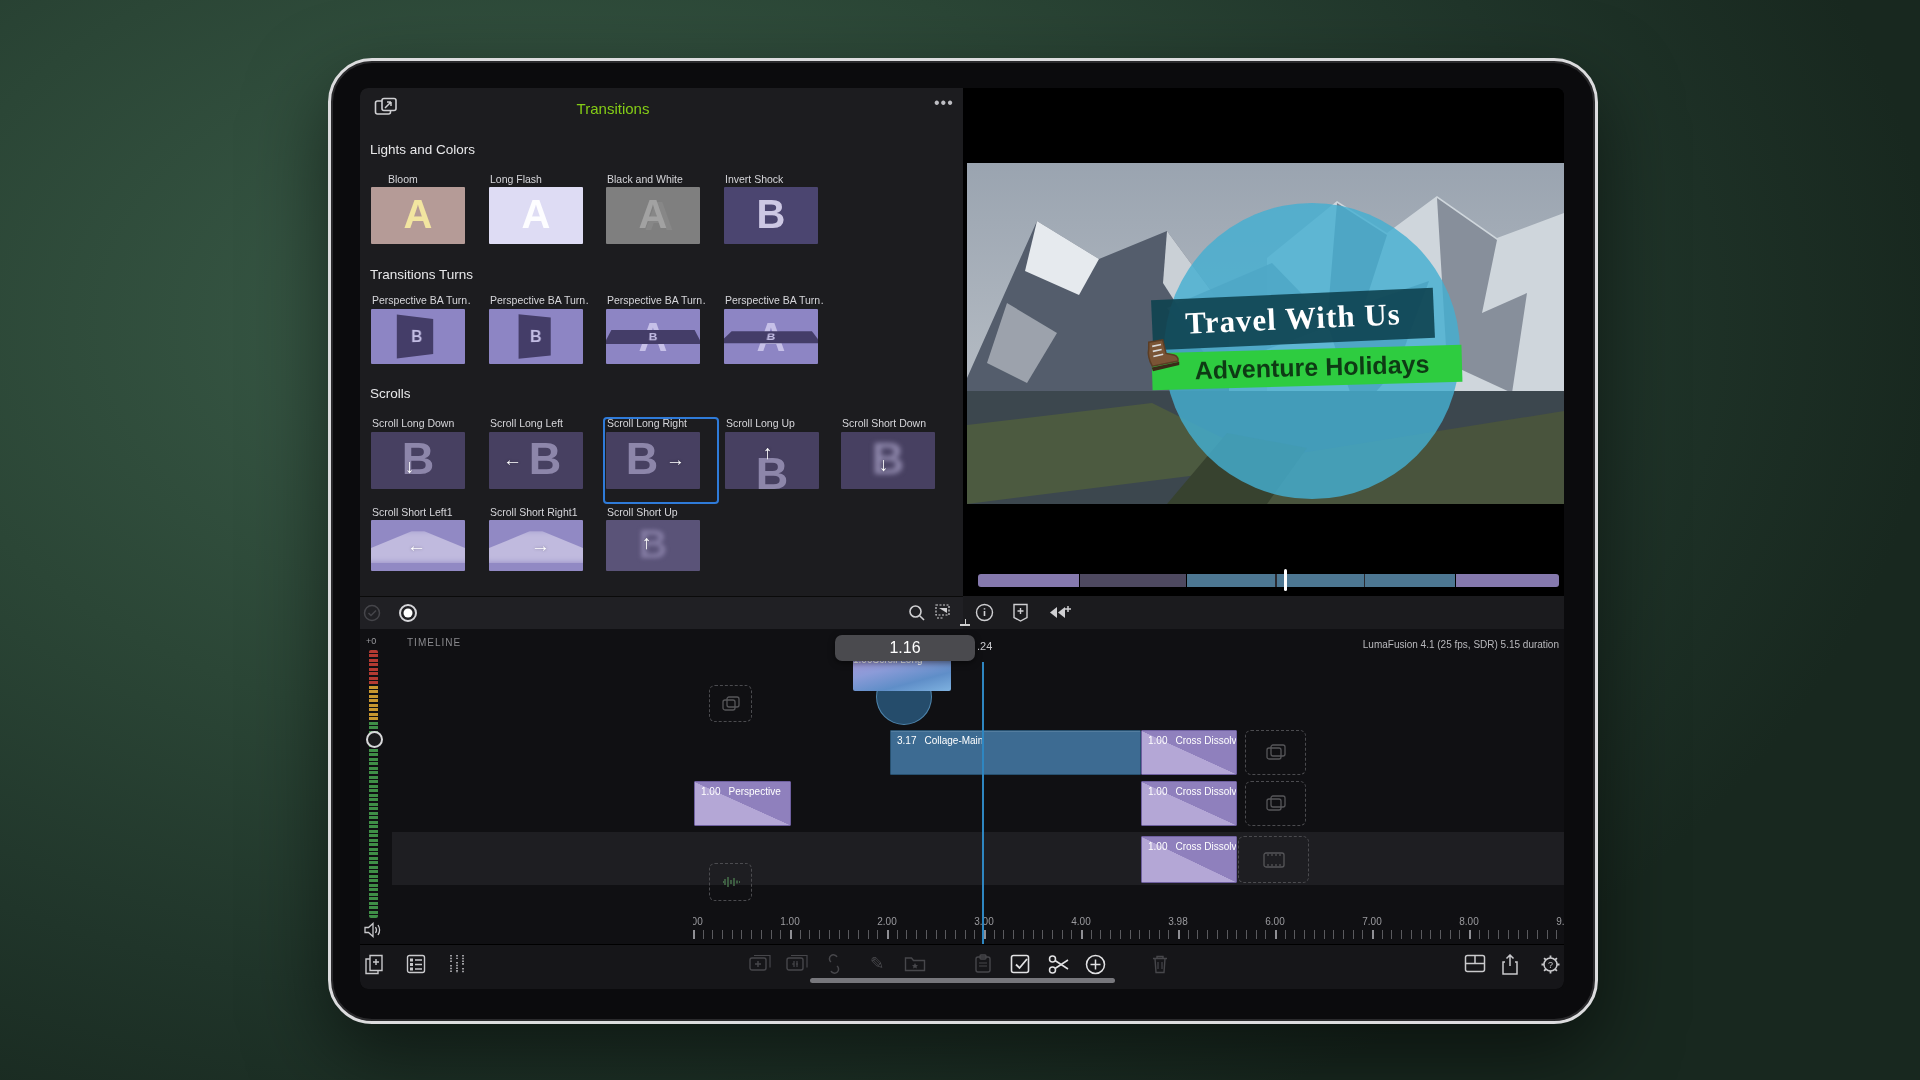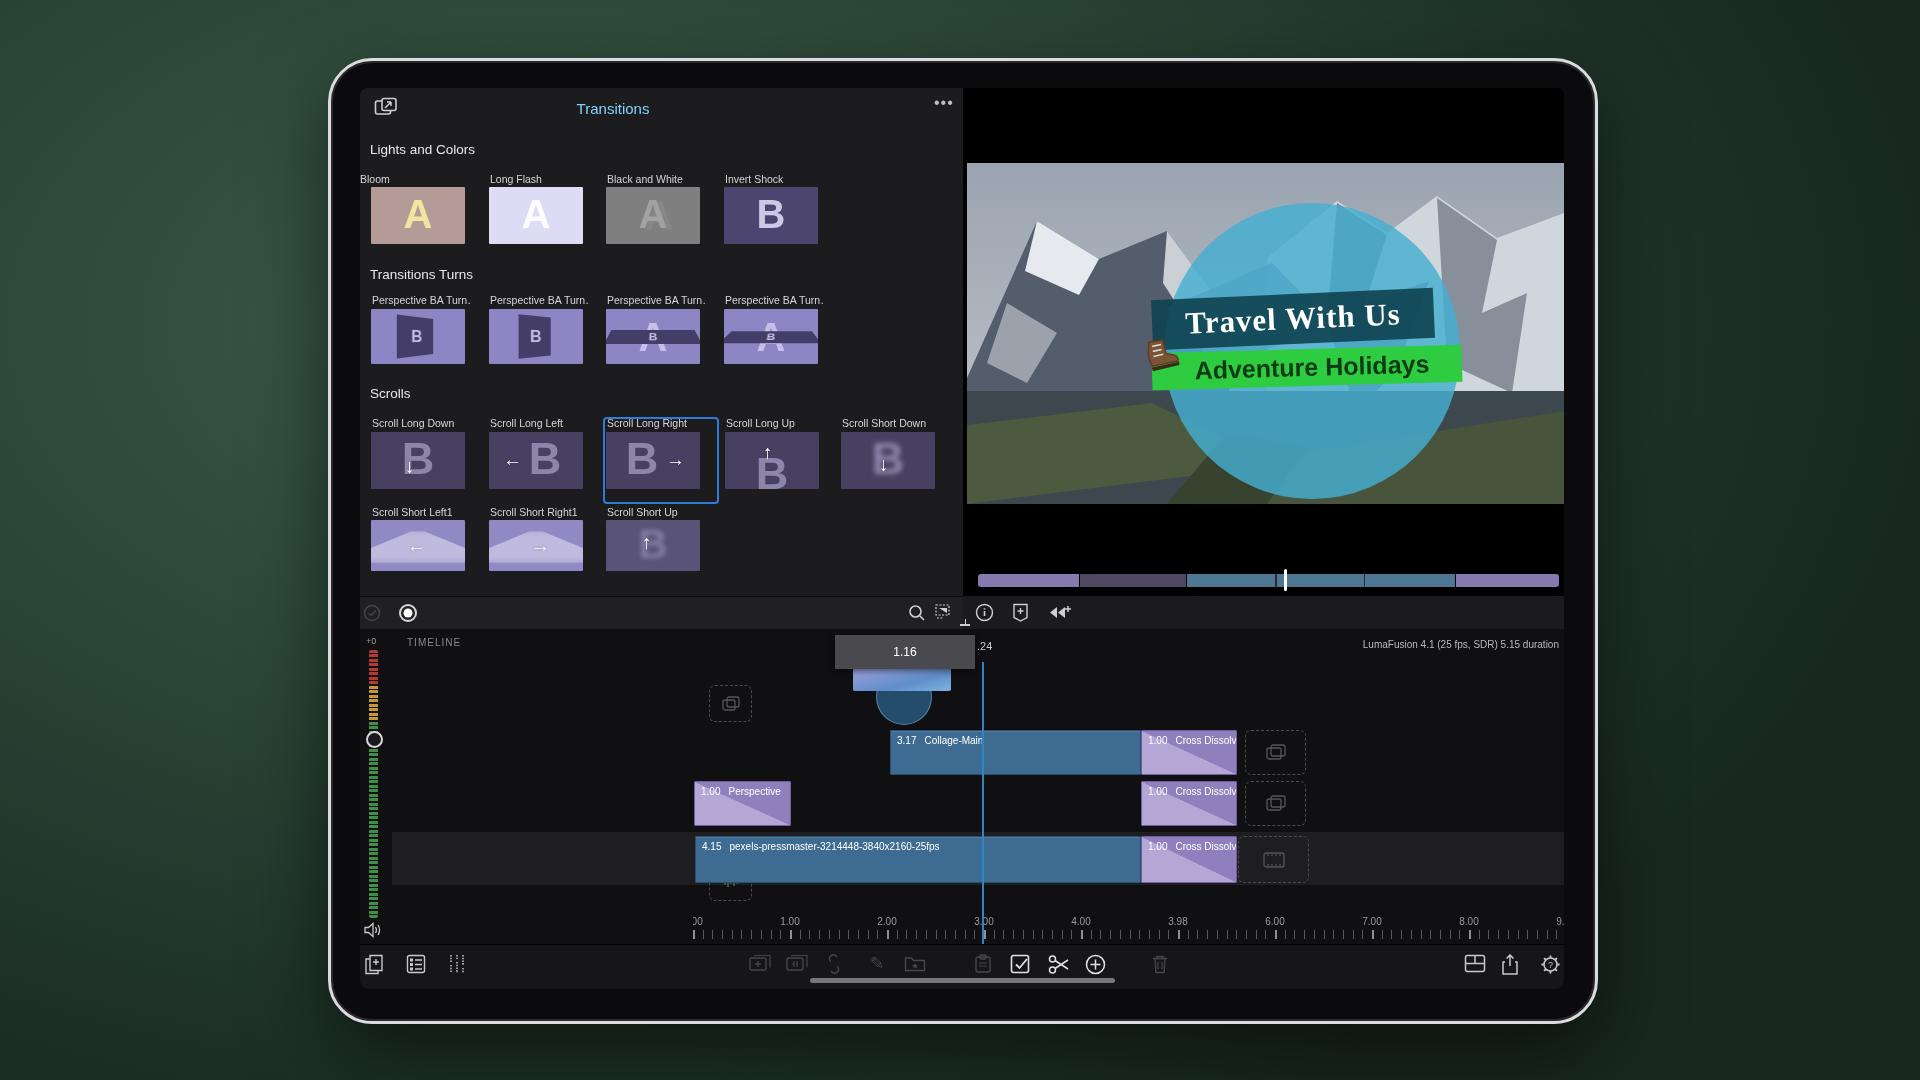--- a/index.html
+++ b/index.html
@@ -12,21 +12,21 @@
   .screen{left:29px;top:27px;width:1204px;height:901px;background:#000;border-radius:8px;overflow:hidden;}
   
   .statusdots{left:586px;top:2px;width:40px;color:#5c5c60;font-size:13px;letter-spacing:2px;}
   .statustxt{color:#e6e6e8;font-size:10.5px;}
   .batt{left:1174px;top:7px;width:21px;height:10px;border:1px solid #cfcfd2;border-radius:3px;}
   .batt i{position:absolute;left:1px;top:1px;bottom:1px;width:16px;background:#fff;border-radius:1.5px;}
   .batt b{position:absolute;right:-4px;top:2.5px;width:2px;height:4px;background:#cfcfd2;border-radius:1px;}
   .wifi{left:1128px;top:5px;}
   
   .panel{left:0;top:0;width:603px;height:541px;background:#1c1c1f;}
-  .panel-title{left:0;top:12px;width:506px;text-align:center;color:#7dd3fc;font-size:15px;}
+  .panel-title{left:0;top:12px;width:506px;text-align:center;color:#84cc16;font-size:15px;}
   .swap-ic{left:14px;top:9px;}
   .more-ic{left:574px;top:6px;color:#bdbdc2;font-size:16px;letter-spacing:1px;}
   .section{color:#e8e8ea;font-size:13.5px;left:10px;}
   .tlabel{position:absolute;width:100px;color:#d6d6da;font-size:10.5px;white-space:nowrap;overflow:hidden;}
   .tile{position:absolute;width:94px;overflow:hidden;border-radius:1px;}
   .tile .big{position:absolute;left:0;right:0;top:50%;transform:translateY(-53%);text-align:center;
     font-weight:bold;font-size:40px;font-family:"Liberation Sans",sans-serif;}
   .tile .arrow{position:absolute;color:#fff;font-size:19px;font-weight:bold;text-shadow:0 0 3px rgba(0,0,0,.35);}
   .t-bloom{background:#b59b97}.t-bloom .big{color:#f2e5a0}
   .t-flash{background:#dedcf4}.t-flash .big{color:#fdfdff}
@@ -60,22 +60,22 @@
   .scrub-ph{left:924px;top:481px;width:3px;height:22px;background:#fff;border-radius:1.5px;}
   
   .transport{left:603px;top:507px;width:601px;height:34px;background:#1b1b1e;border-top:1px solid #000;}
   .ticon{position:absolute;top:7px;width:24px;height:20px;color:#cfcfd2;text-align:center;}
   .uglyph{font-size:17px;line-height:20px;}
   
   .timeline{left:0;top:541px;width:1204px;height:315px;background:#101013;}
   .tl-label{left:47px;top:8px;color:#8a8a8e;font-size:10px;letter-spacing:1px;}
   .timecode{left:617px;top:11px;color:#c8c8cc;font-size:11px;}
   .proj-info{right:5px;top:10px;color:#b9b9bd;font-size:10px;}
-  .tooltip{left:475px;top:6px;width:140px;height:34px;background:#4a4a4e;border-radius:1px;box-shadow:0 2px 6px rgba(0,0,0,.5);
-    display:flex;align-items:center;justify-content:center;color:#fff;font-size:12px;z-index:40;}
+  .tooltip{left:475px;top:6px;width:140px;height:26px;background:#4a4a4e;border-radius:7px;box-shadow:0 2px 6px rgba(0,0,0,.5);
+    display:flex;align-items:center;justify-content:center;color:#fff;font-size:16px;z-index:40;}
   .maintrack-bg{left:32px;top:203px;width:1172px;height:53px;background:#1e1e22;}
   .clip{position:absolute;overflow:hidden;white-space:nowrap;font-size:10px;color:#fff;border-radius:1px;}
   .clip .dur{margin:4px 0 0 6px;display:inline-block;}
   .clip .cname{margin-left:8px;display:inline-block;}
   .blueclip{background:#3d6b92;border:1px solid #27506f;box-shadow:inset 0 1px 0 rgba(255,255,255,.12);}
   .transclip{background:linear-gradient(to top right,#b4a7d6 0 49.5%,#8f80bd 50% 100%);border:1px solid #6f60a0;}
   .dashbox{position:absolute;border:1.5px dashed #4b4b4f;border-radius:6px;display:flex;align-items:center;justify-content:center;}
   .dragclip{left:493px;top:25px;width:98px;height:37px;border-radius:2px;overflow:hidden;z-index:30;
     background:linear-gradient(165deg,#a794d6 0%,#8b9bd8 38%,#5f8ec8 70%,#7fb2e0 100%);font-size:10px;color:#fff;white-space:nowrap;}
   .dragcircle{left:516px;top:40px;width:54px;height:54px;border-radius:50%;background:rgba(64,150,214,.45);
@@ -128,21 +128,21 @@
       <svg width="24" height="22" viewBox="0 0 24 22">
             <rect x="1.5" y="4" width="15" height="13" rx="2" fill="none" stroke="#cfcfd2" stroke-width="1.6"></rect>
             <rect x="8" y="1.5" width="14" height="12" rx="2" fill="#1c1c1f" stroke="#cfcfd2" stroke-width="1.6"></rect>
             <path d="M11 11 L17 5 M17 5 h-4 M17 5 v4" stroke="#cfcfd2" stroke-width="1.5" fill="none"></path>
           </svg>
     </span>
     <div class="abs panel-title">Transitions</div>
     <div class="abs more-ic">•••</div>
 
     <div class="abs section" style="top:54px;">Lights and Colors</div>
-    <div class="tlabel" style="left:0;top:85px;">Bloom</div>
+    <div class="tlabel" style="left:28px;top:85px;">Bloom</div>
     <div class="tile t-bloom" style="left:11px;top:99px;height:57px;">
           <span class="big">A</span>
         </div>
     <div class="tlabel" style="left:130px;top:85px;">Long Flash</div>
     <div class="tile t-flash" style="left:129px;top:99px;height:57px;">
           <span class="big">A</span>
         </div>
     <div class="tlabel" style="left:247px;top:85px;">Black and White</div>
     <div class="tile t-bw" style="left:246px;top:99px;height:57px;">
           <span class="big">A</span>
@@ -352,22 +352,20 @@
       <span class="dur">1.00</span><span class="cname">Perspective</span></div>
     <div class="clip transclip" style="left:781px;top:152px;width:94px;height:43px;">
       <span class="dur">1.00</span><span class="cname">Cross Dissolve</span></div>
     <div class="dashbox" style="left:885px;top:152px;width:59px;height:43px;">
       <svg width="20" height="17" viewBox="0 0 20 17">
             <rect x="1" y="4" width="14" height="11" rx="2" fill="none" stroke="#565659" stroke-width="1.3"></rect>
             <rect x="5" y="1" width="14" height="11" rx="2" fill="none" stroke="#565659" stroke-width="1.3"></rect>
           </svg>
         </div>
 
-    <div class="clip blueclip" style="left:335px;top:207px;width:444px;height:45px;">
-      <span class="dur">4.15</span><span class="cname">pexels-pressmaster-3214448-3840x2160-25fps</span></div>
     <div class="clip transclip" style="left:781px;top:207px;width:94px;height:45px;">
       <span class="dur">1.00</span><span class="cname">Cross Dissolve</span></div>
     <div class="dashbox" style="left:878px;top:207px;width:69px;height:45px;">
       <svg width="22" height="16" viewBox="0 0 22 16">
             <rect x="1" y="1" width="20" height="14" rx="2" fill="none" stroke="#565659" stroke-width="1.3"></rect>
             <path d="M5 2 v2 M9 2 v2 M13 2 v2 M17 2 v2 M5 12 v2 M9 12 v2 M13 12 v2 M17 12 v2" stroke="#565659" stroke-width="1.2"></path>
           </svg>
         </div>
 
     <div class="abs dragclip">

